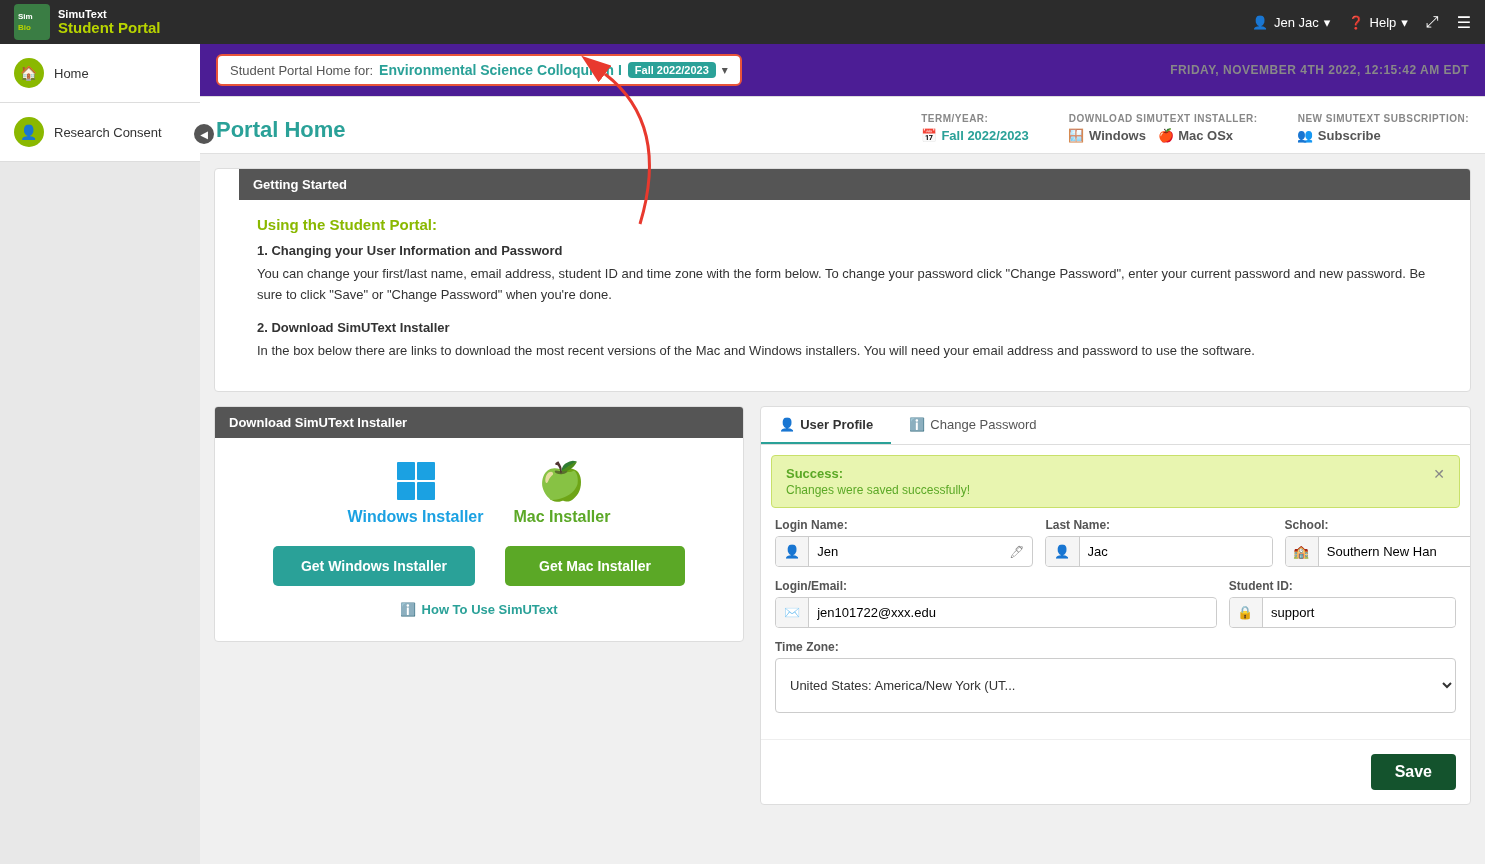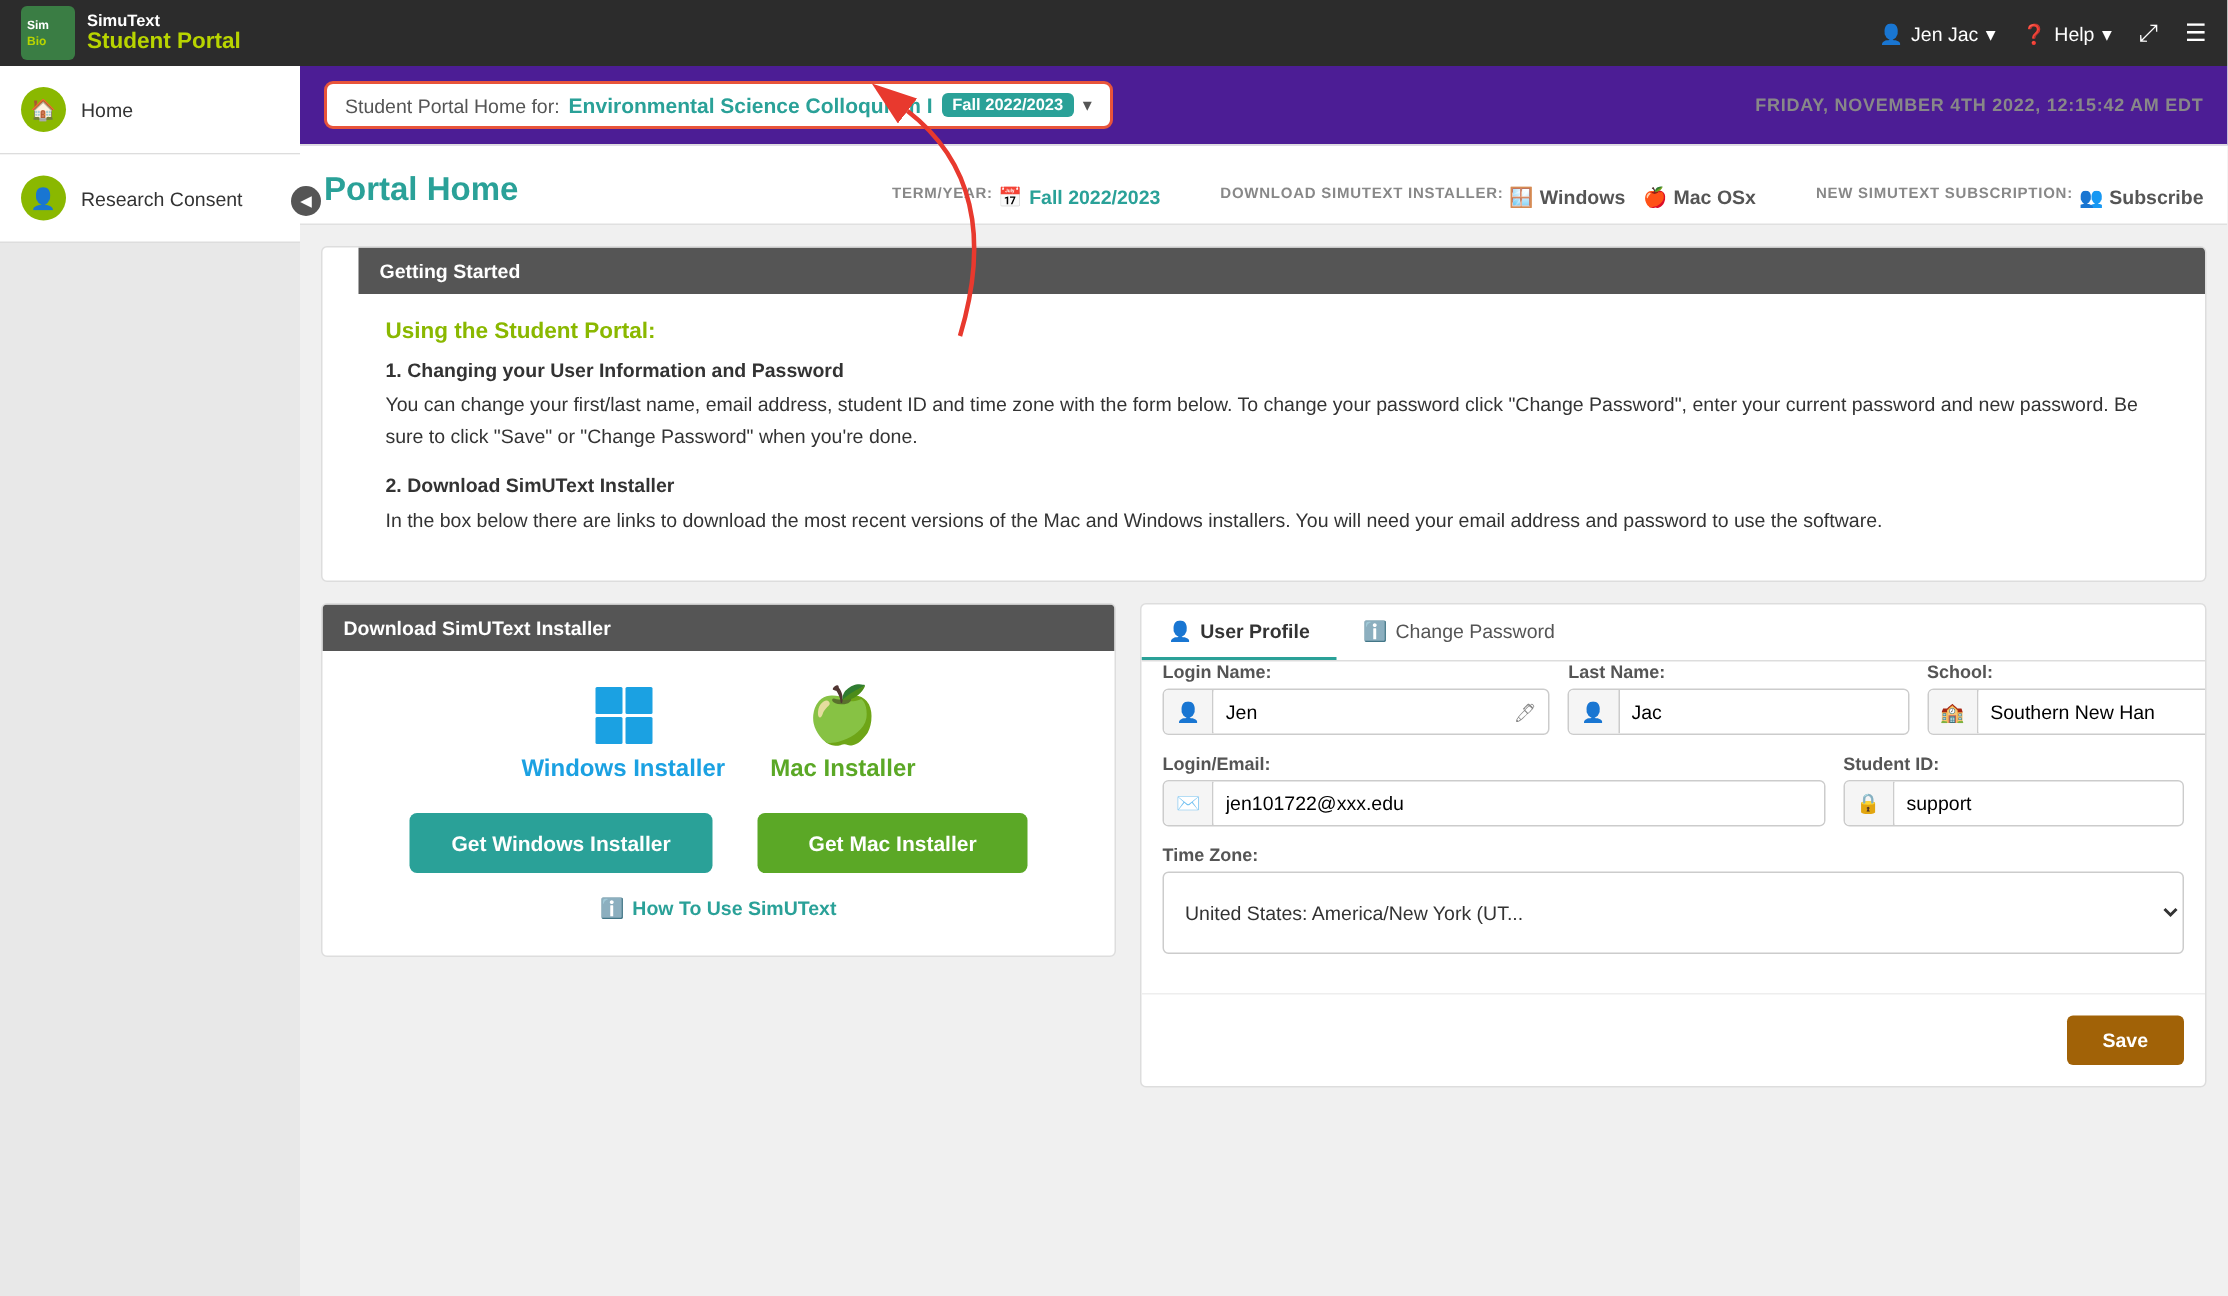--- a/index.html
+++ b/index.html
@@ -187,21 +187,21 @@
       font-size: 22px;
       font-weight: bold;
     }
     .header-right {
       display: flex;
       gap: 40px;
       align-items: flex-start;
     }
     .header-section {
       display: flex;
-      flex-direction: row;
+      flex-direction: column;
       gap: 4px;
     }
     .header-section-label {
       font-size: 10px;
       color: #888;
       text-transform: uppercase;
       letter-spacing: 0.5px;
       font-weight: bold;
     }
     .term-link {
@@ -477,26 +477,26 @@
       background: #fff;
       color: #333;
     }
     .profile-footer {
       padding: 14px;
       display: flex;
       justify-content: flex-end;
       border-top: 1px solid #eee;
     }
     .btn-save {
-      background: #a16207;
+      background: #14532d;
       color: #fff;
       border: none;
       padding: 9px 24px;
       border-radius: 4px;
-      font-size: 13px;
+      font-size: 16px;
       font-weight: bold;
       cursor: pointer;
     }
 
     
     .win-logo {
       display: grid;
       grid-template-columns: 1fr 1fr;
       gap: 2px;
       width: 38px;
@@ -655,20 +655,27 @@
         <div class="profile-tab active">
           <span>👤</span>
           <span>User Profile</span>
         </div>
         <div class="profile-tab">
           <span>ℹ️</span>
           <span>Change Password</span>
         </div>
       </div>
 
+      <div class="success-banner">
+        <div class="success-text">
+          <strong>Success:</strong>
+          <p>Changes were saved successfully!</p>
+        </div>
+        <span class="success-close">✕</span>
+      </div>
 
 
       <div class="profile-form">
 
         <div class="form-row">
           <div class="form-group">
             <label class="form-label">Login Name:</label>
             <div class="form-input-wrap">
               <span class="form-input-icon">👤</span>
               <input class="form-input" type="text" value="Jen" style="">

